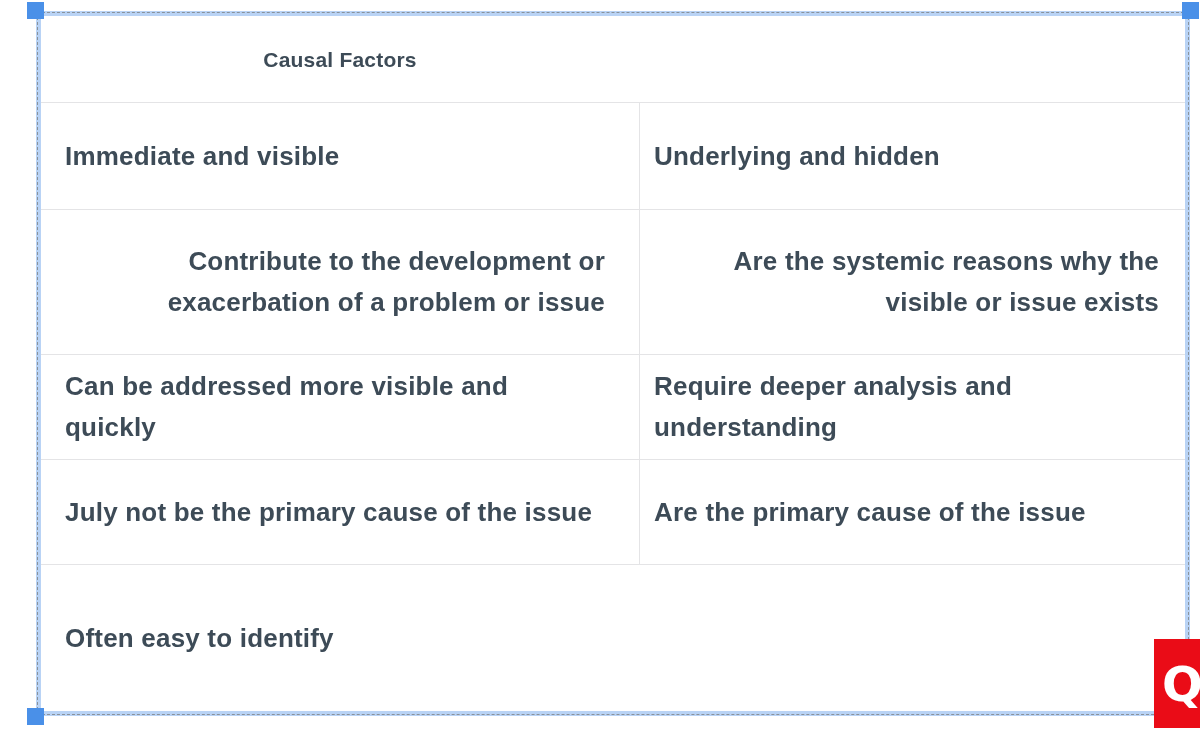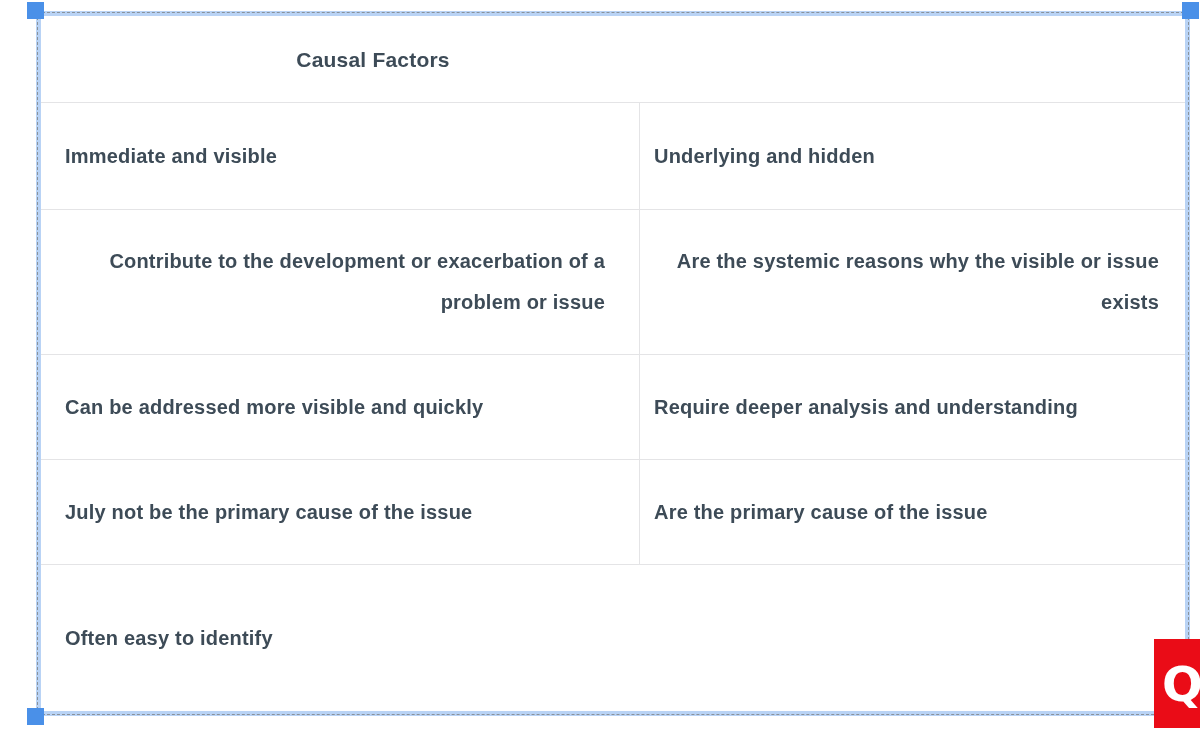--- a/index.html
+++ b/index.html
@@ -48,28 +48,28 @@
   .handle.bl { left:-14px; bottom:-14px; }
   .handle.br { right:-14px; bottom:-14px; }
 
   
   .tbl { display:flex; flex-direction:column; width:100%; height:100%; background:#fff; }
   .row { display:flex; border-bottom:1px solid var(--cell-border); }
   .row.last { border-bottom:none; flex:1;gap:28px; }
   .cell {
     display:flex; align-items:center;
     color:var(--text);
-    font-size:20px; font-weight:700;
+    font-size:26px; font-weight:700;
     line-height:41px;
     letter-spacing:.2px;
   }
   .cell.left  { width:598px; padding:10px 34px 10px 24px; }
   .cell.right { flex:1; border-left:1px solid var(--cell-border); padding:10px 26px 10px 14px; }
 
-  .row.header { height:87px;padding-left:33px; }
+  .row.header { height:87px; }
   .row.header .cell { justify-content:center; text-align:center; font-size:21px; padding:10px; }
   .row.header .cell.right { border-left:1px dashed var(--header-divider); }
 
   .row.r1 { height:107px; }
   .row.r2 { height:145px;text-align:right; }
   .row.r3 { height:105px; }
   .row.r4 { height:105px; }
 
   
   .logo {

